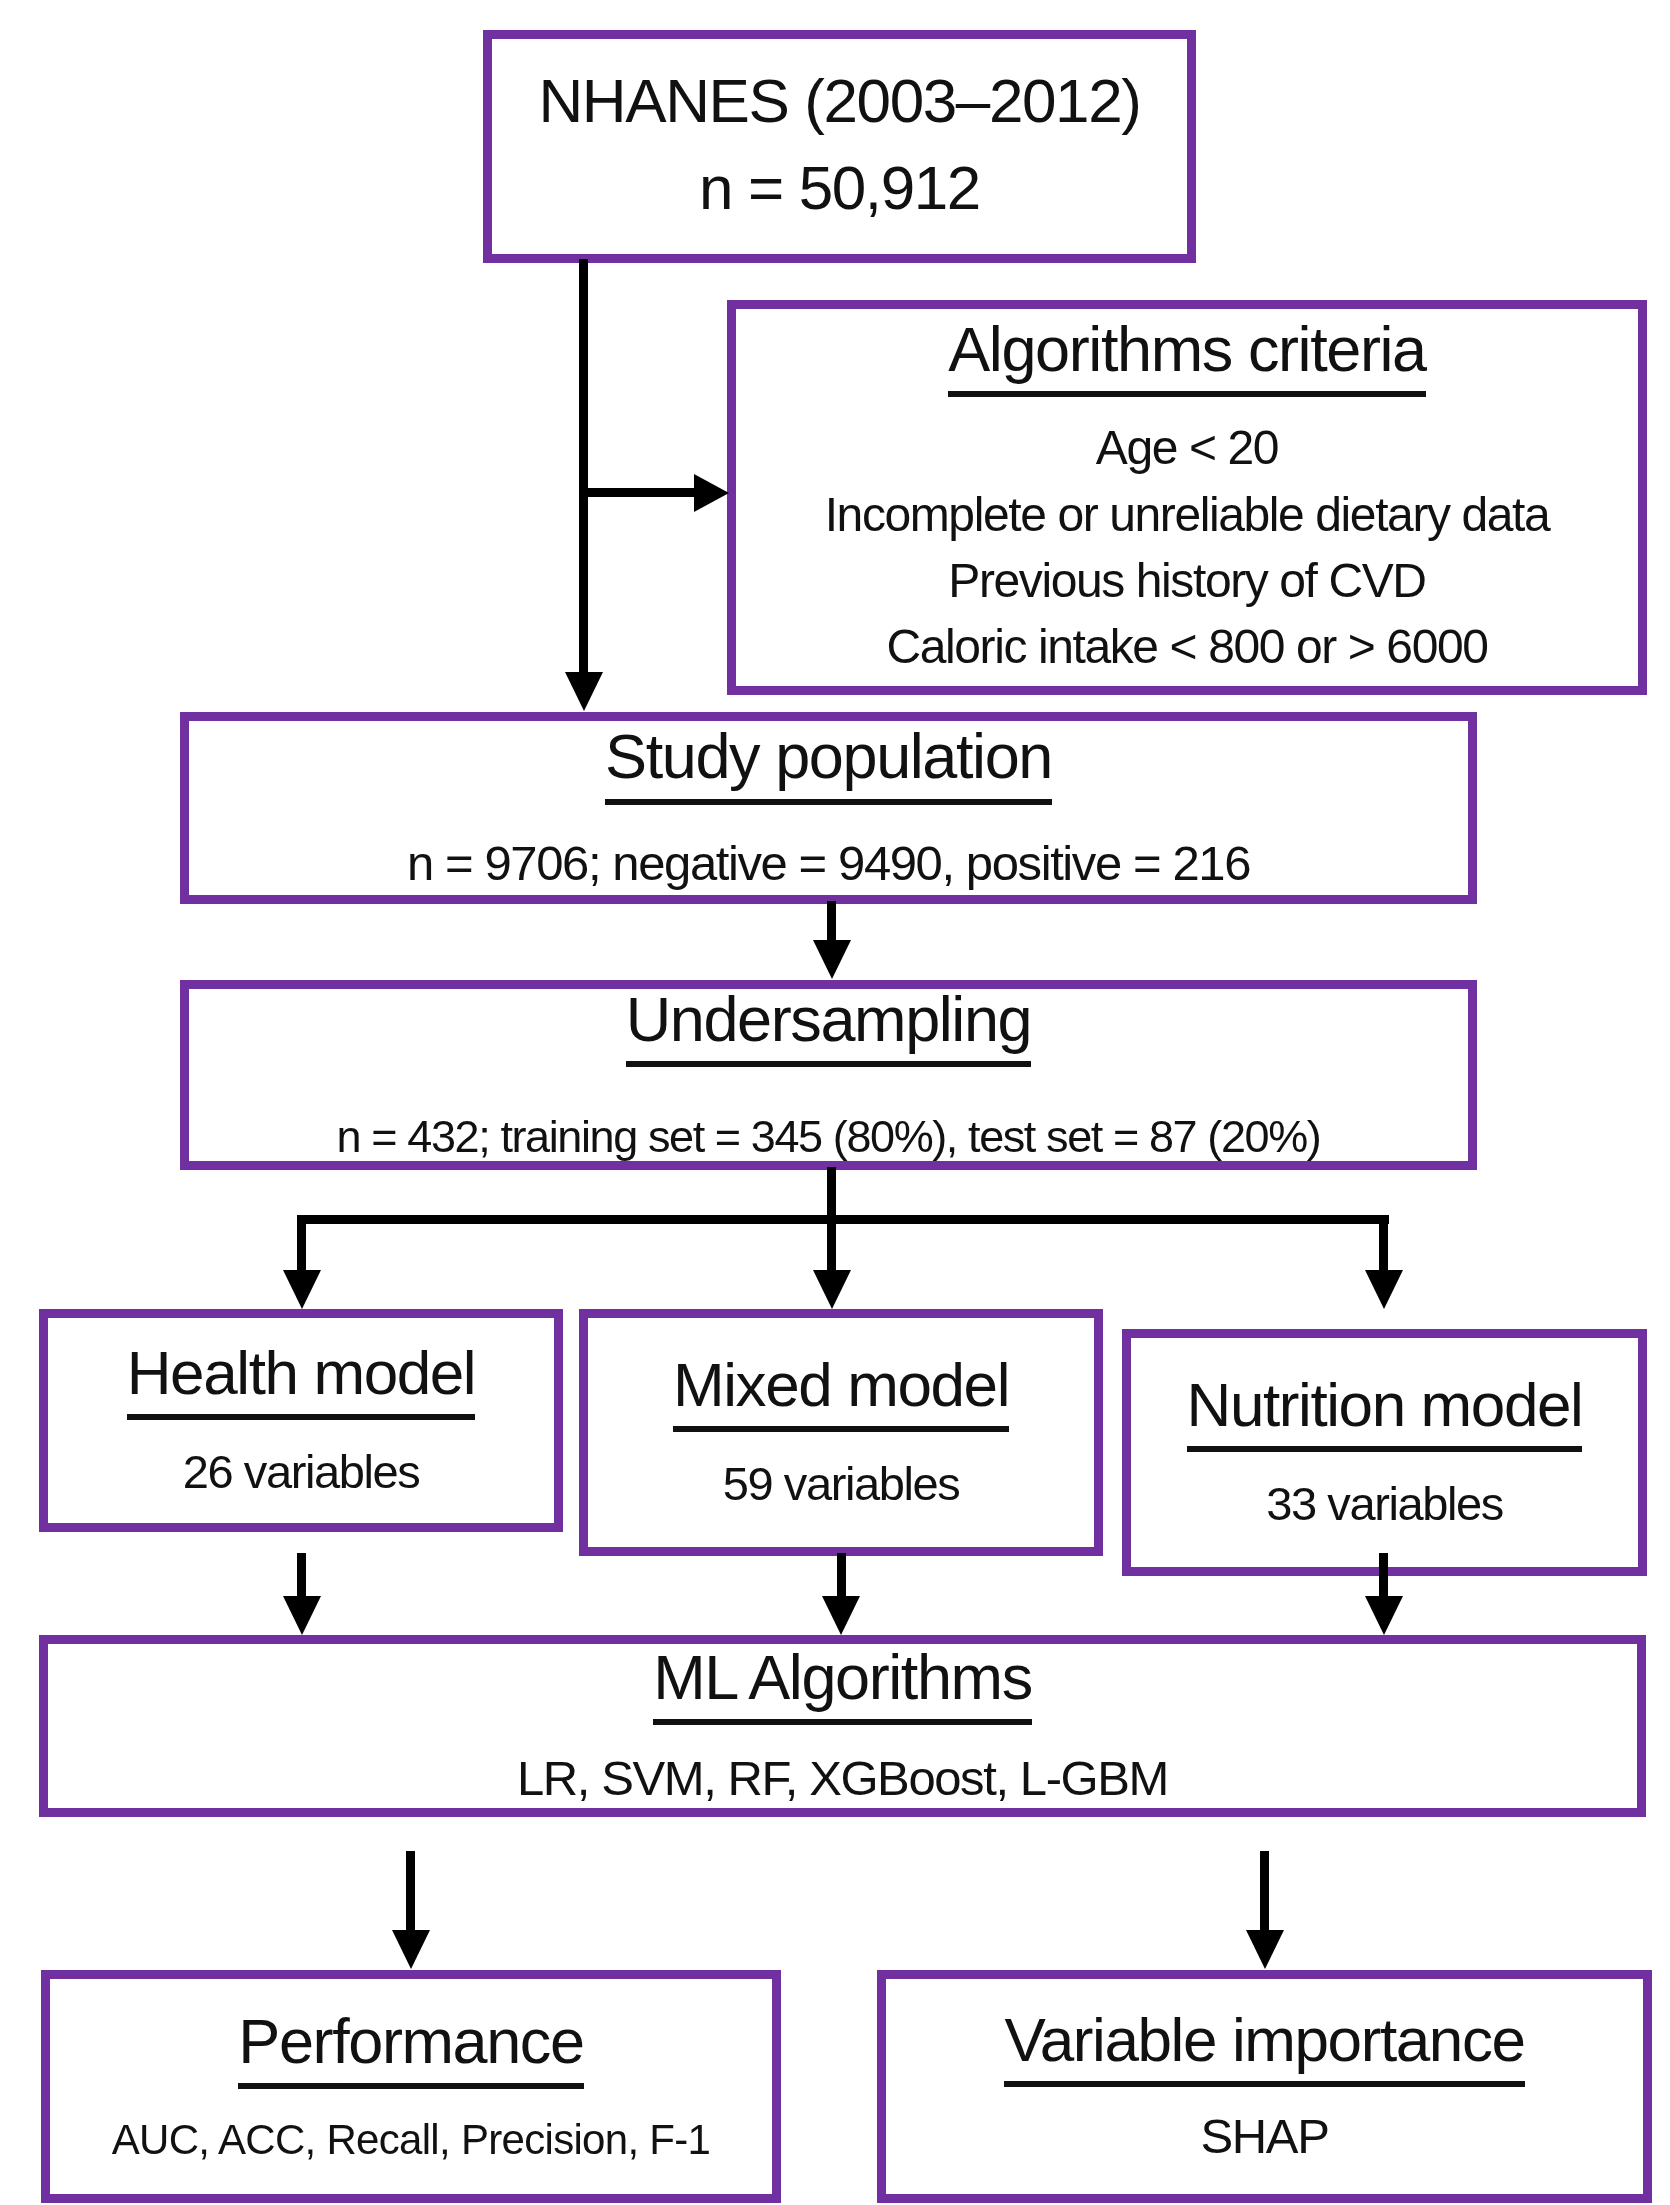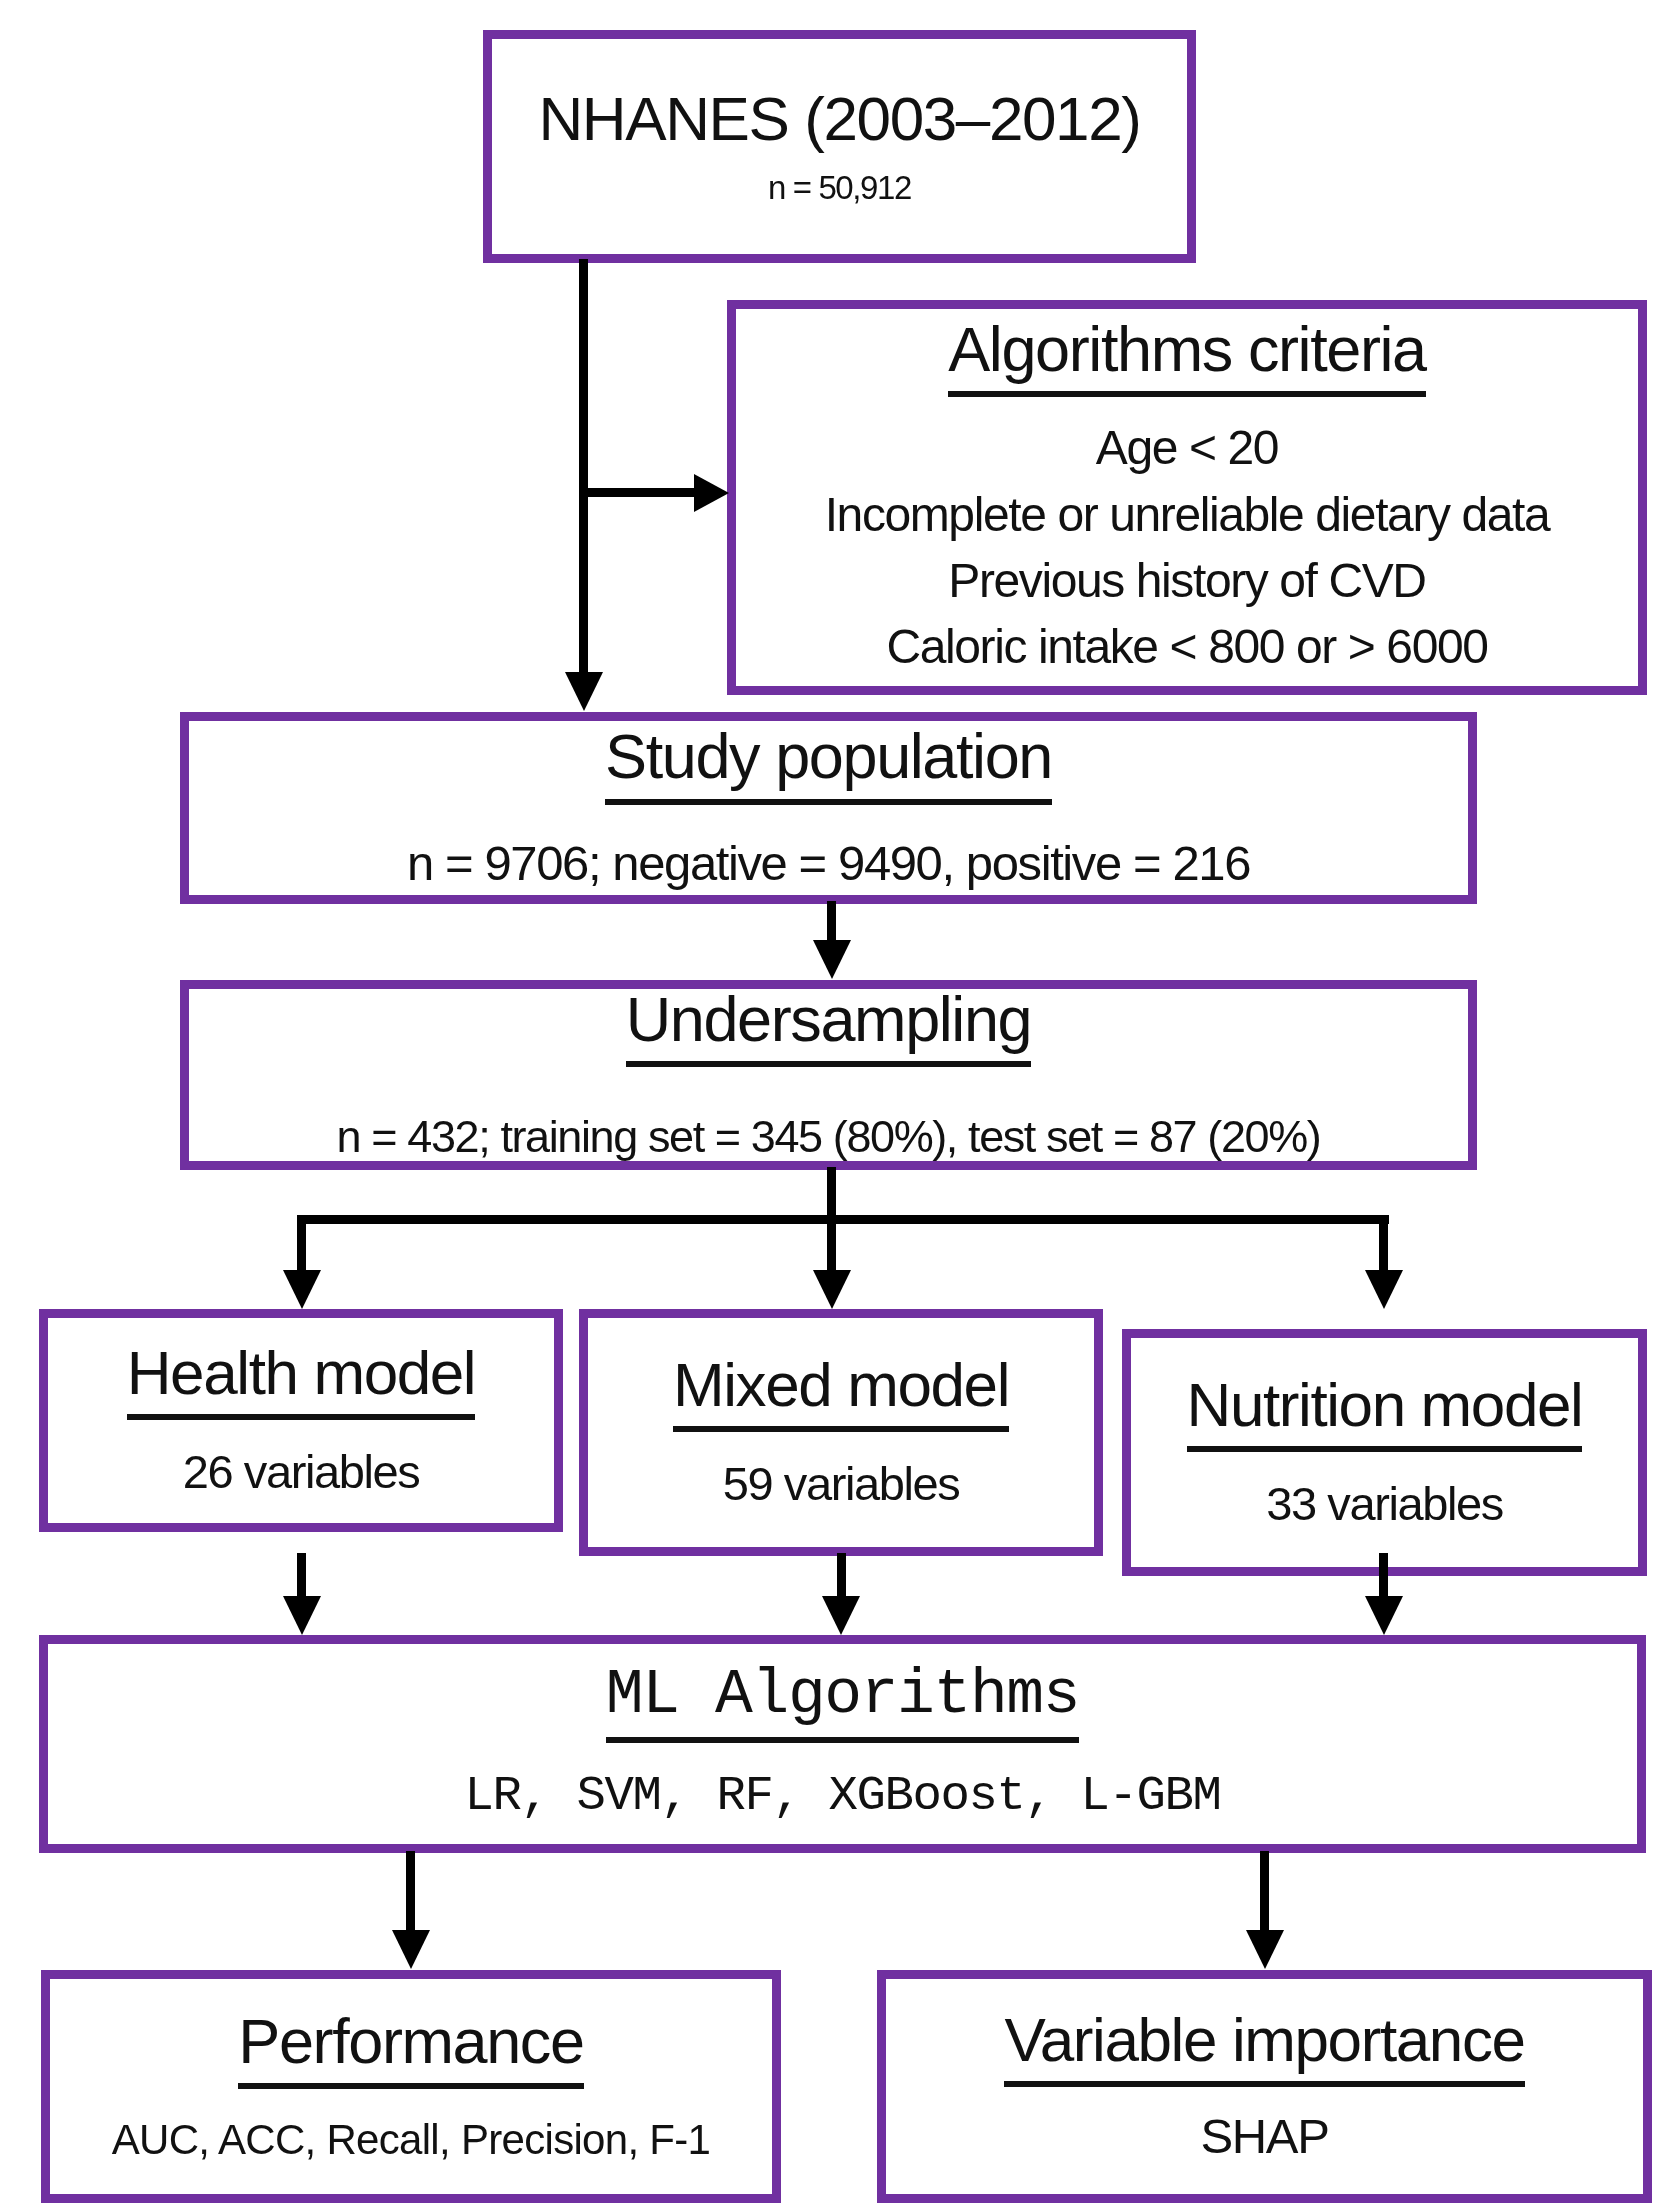--- a/index.html
+++ b/index.html
@@ -55,32 +55,32 @@
   .ah-right{
     position:absolute;width:0;height:0;
     border-top:19px solid transparent;
     border-bottom:19px solid transparent;
     border-left:35px solid #000000;
   }
 
   
   #b-nhanes{left:483px;top:30px;width:713px;height:233px;}
   #b-nhanes .title{font-size:62px;}
-  #b-nhanes .sub{font-size:33px;margin-top:14px;}
+  #b-nhanes .sub{font-size:62px;margin-top:14px;}
   #b-exclusion{left:727px;top:300px;width:920px;height:395px;}
   #b-study{left:180px;top:712px;width:1297px;height:192px;}
   #b-study .sub{font-size:49px;margin-top:28px;}
   #b-under{left:180px;top:980px;width:1297px;height:190px;}
   #b-under .sub{font-size:45px;margin-top:42px;}
   #b-health{left:39px;top:1309px;width:524px;height:223px;}
   #b-mixed{left:579px;top:1309px;width:524px;height:247px;}
   #b-nutrition{left:1122px;top:1309px;width:525px;height:247px;margin-top:20px;}
   .model .title{font-size:62px;}
   .model .sub{font-size:47px;margin-top:22.6px;}
-  #b-ml{left:39px;top:1635px;width:1607px;height:218px;font-family:Liberation Mono, monospace;}
+  #b-ml{left:39px;top:1635px;width:1607px;height:182px;}
   #b-ml .sub{font-size:49px;margin-top:22.6px;}
   #b-perf{left:41px;top:1970px;width:740px;height:233px;}
   #b-perf .sub{font-size:42px;letter-spacing:-0.7px;margin-top:25px;}
   #b-varimp{left:877px;top:1970px;width:775px;height:233px;}
   #b-varimp .title{font-size:62px;}
   #b-varimp .sub{font-size:49px;margin-top:19px;}
 </style>
 </head>
 <body>
 

